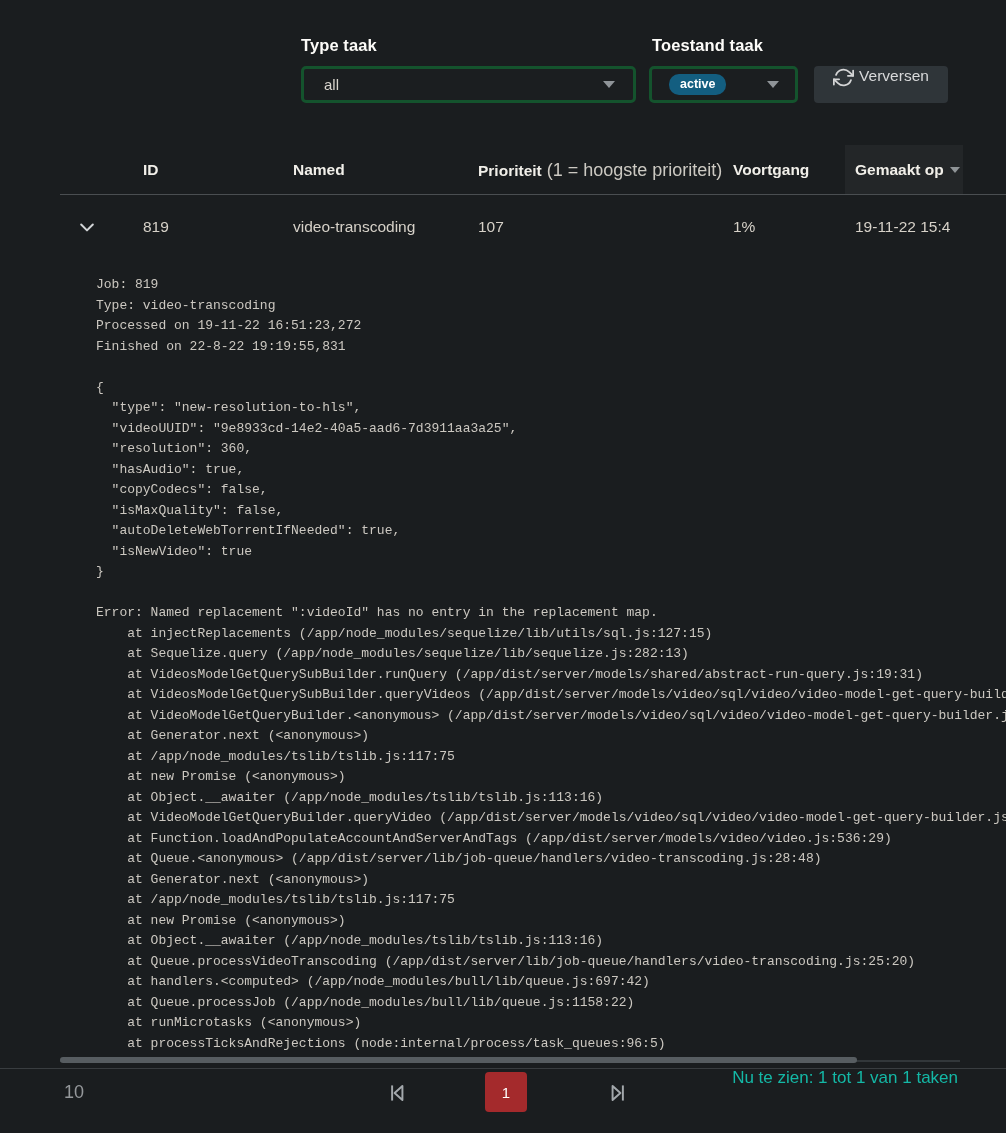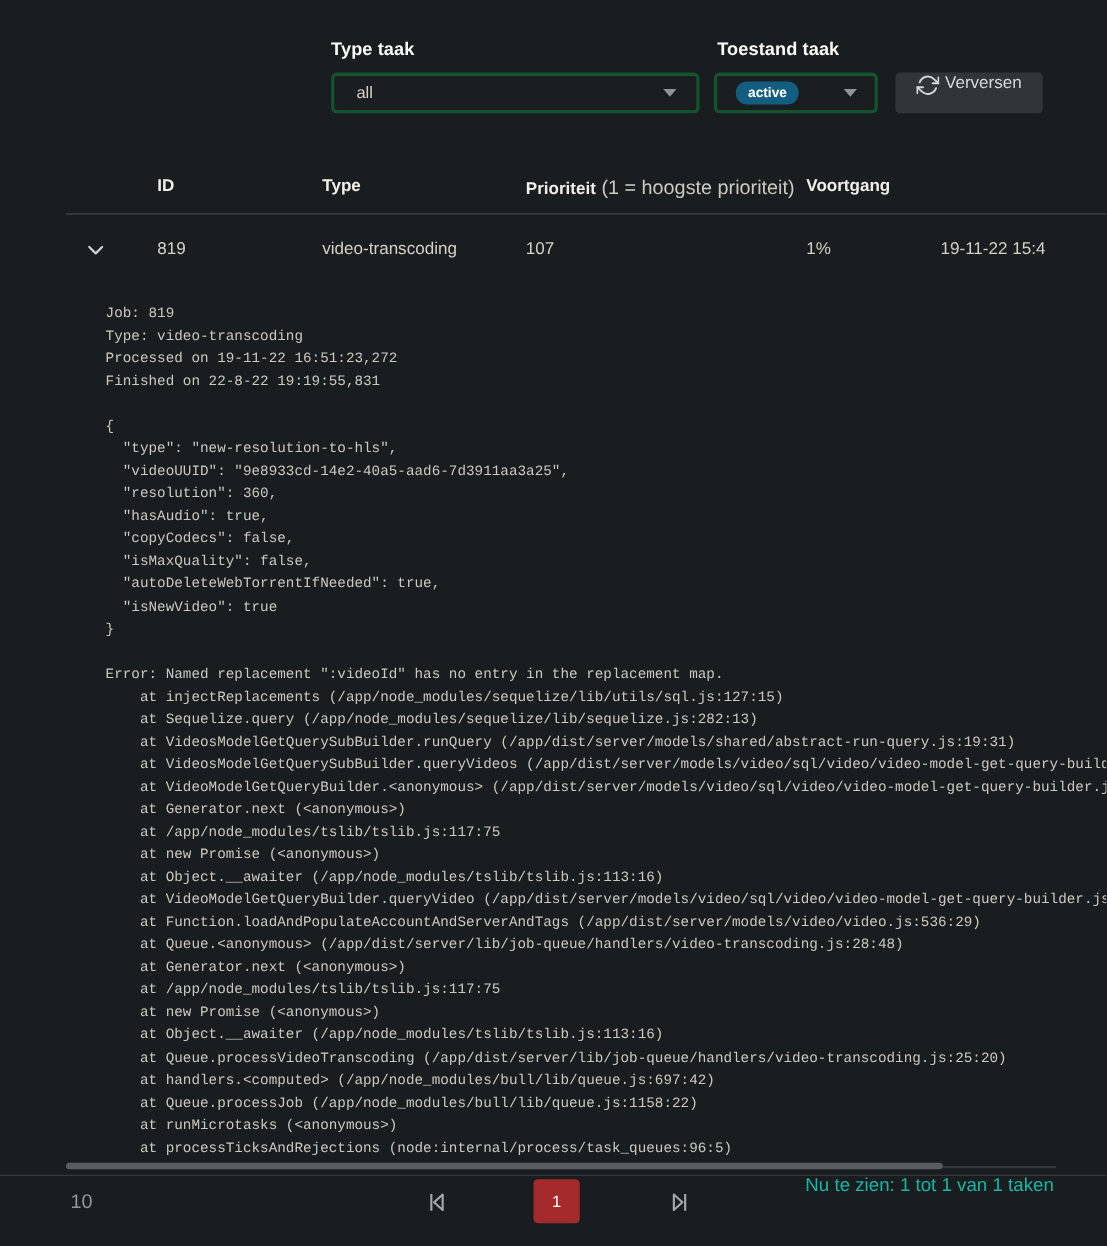--- a/index.html
+++ b/index.html
@@ -133,23 +133,27 @@
     <svg width="21" height="21" viewBox="0 0 24 24" fill="none" stroke="#d4d5d6" stroke-width="2" stroke-linecap="round" stroke-linejoin="round">
       <polyline points="23 4 23 10 17 10"></polyline>
       <polyline points="1 20 1 14 7 14"></polyline>
       <path d="M3.51 9a9 9 0 0 1 14.85-3.36L23 10M1 14l4.64 4.36A9 9 0 0 0 20.49 15"></path>
     </svg>
     <span>Verversen</span>
   </button>
 
   <div class="thead">
     <span class="th th-id">ID</span>
-    <span class="th th-type">Type</span>
+    <span class="th th-type">Named</span>
     <span class="th th-priority"><span>Prioriteit</span><span class="th-hint">(1 = hoogste prioriteit)</span></span>
     <span class="th th-progress">Voortgang</span>
+    <span class="th th-created-cell">
+      <span>Gemaakt op</span>
+      <span class="sort-arrow"></span>
+    </span>
   </div>
   <div class="thead-border"></div>
 
   <div class="trow">
     <button class="expander">
       <svg width="20" height="20" viewBox="0 0 24 24" fill="none" stroke="#d2d5d7" stroke-width="2.4" stroke-linecap="round" stroke-linejoin="round">
         <polyline points="5 9 12 16 19 9"></polyline>
       </svg>
     </button>
     <span class="td td-id">819</span>

